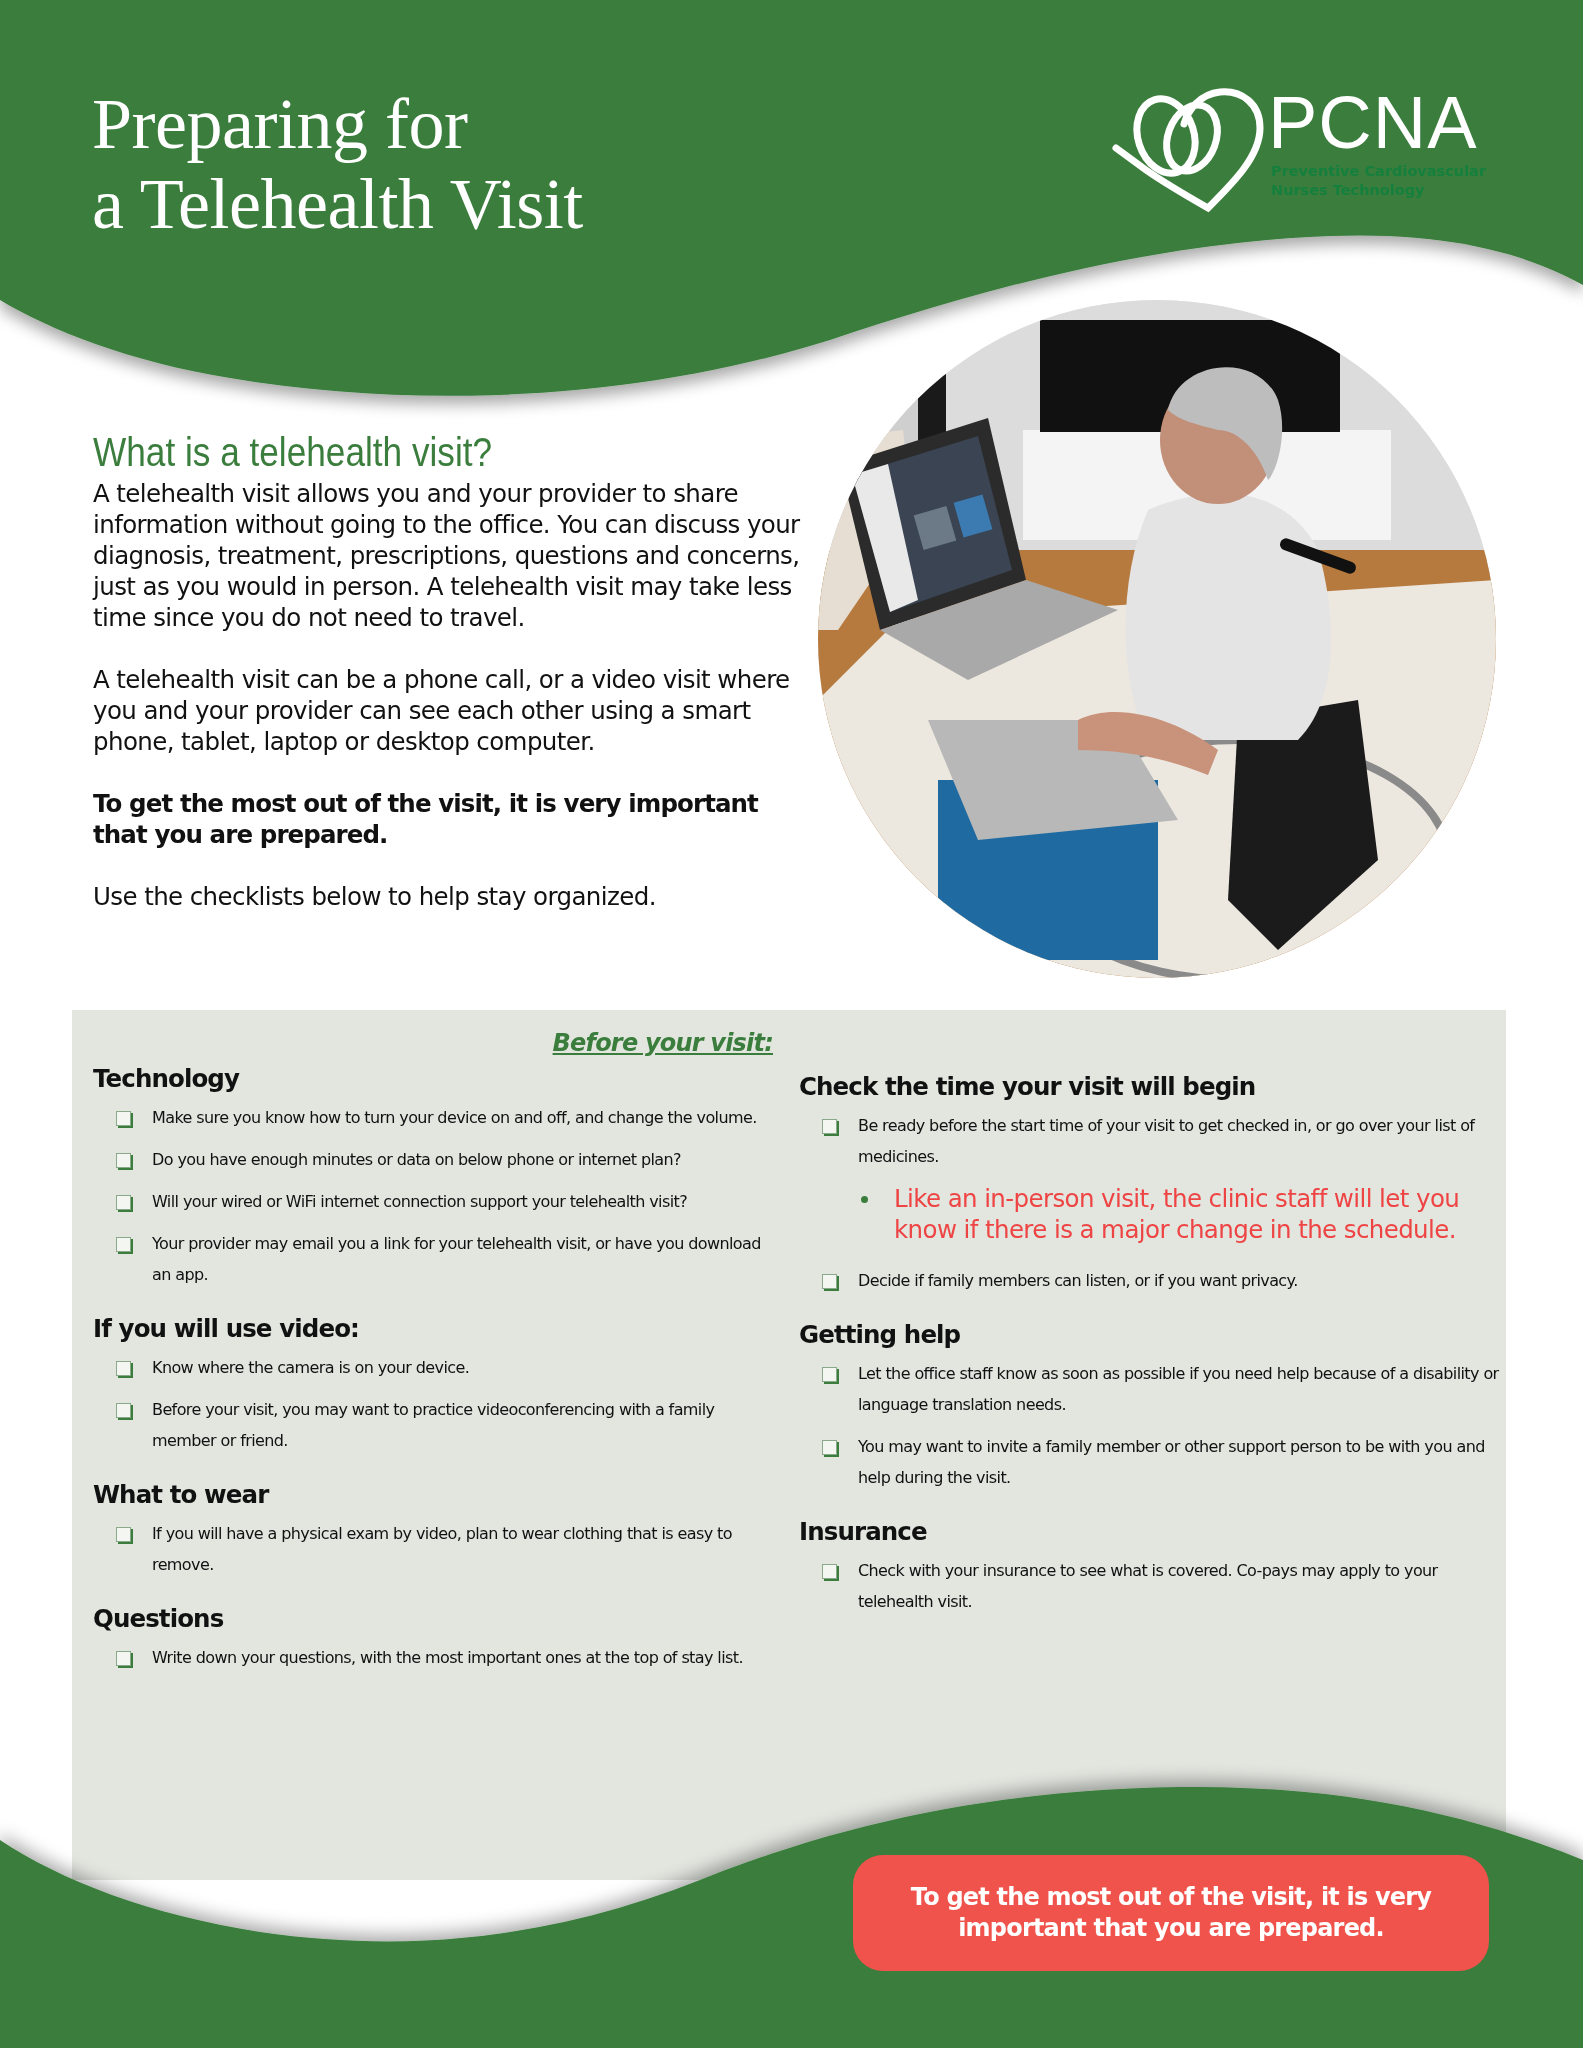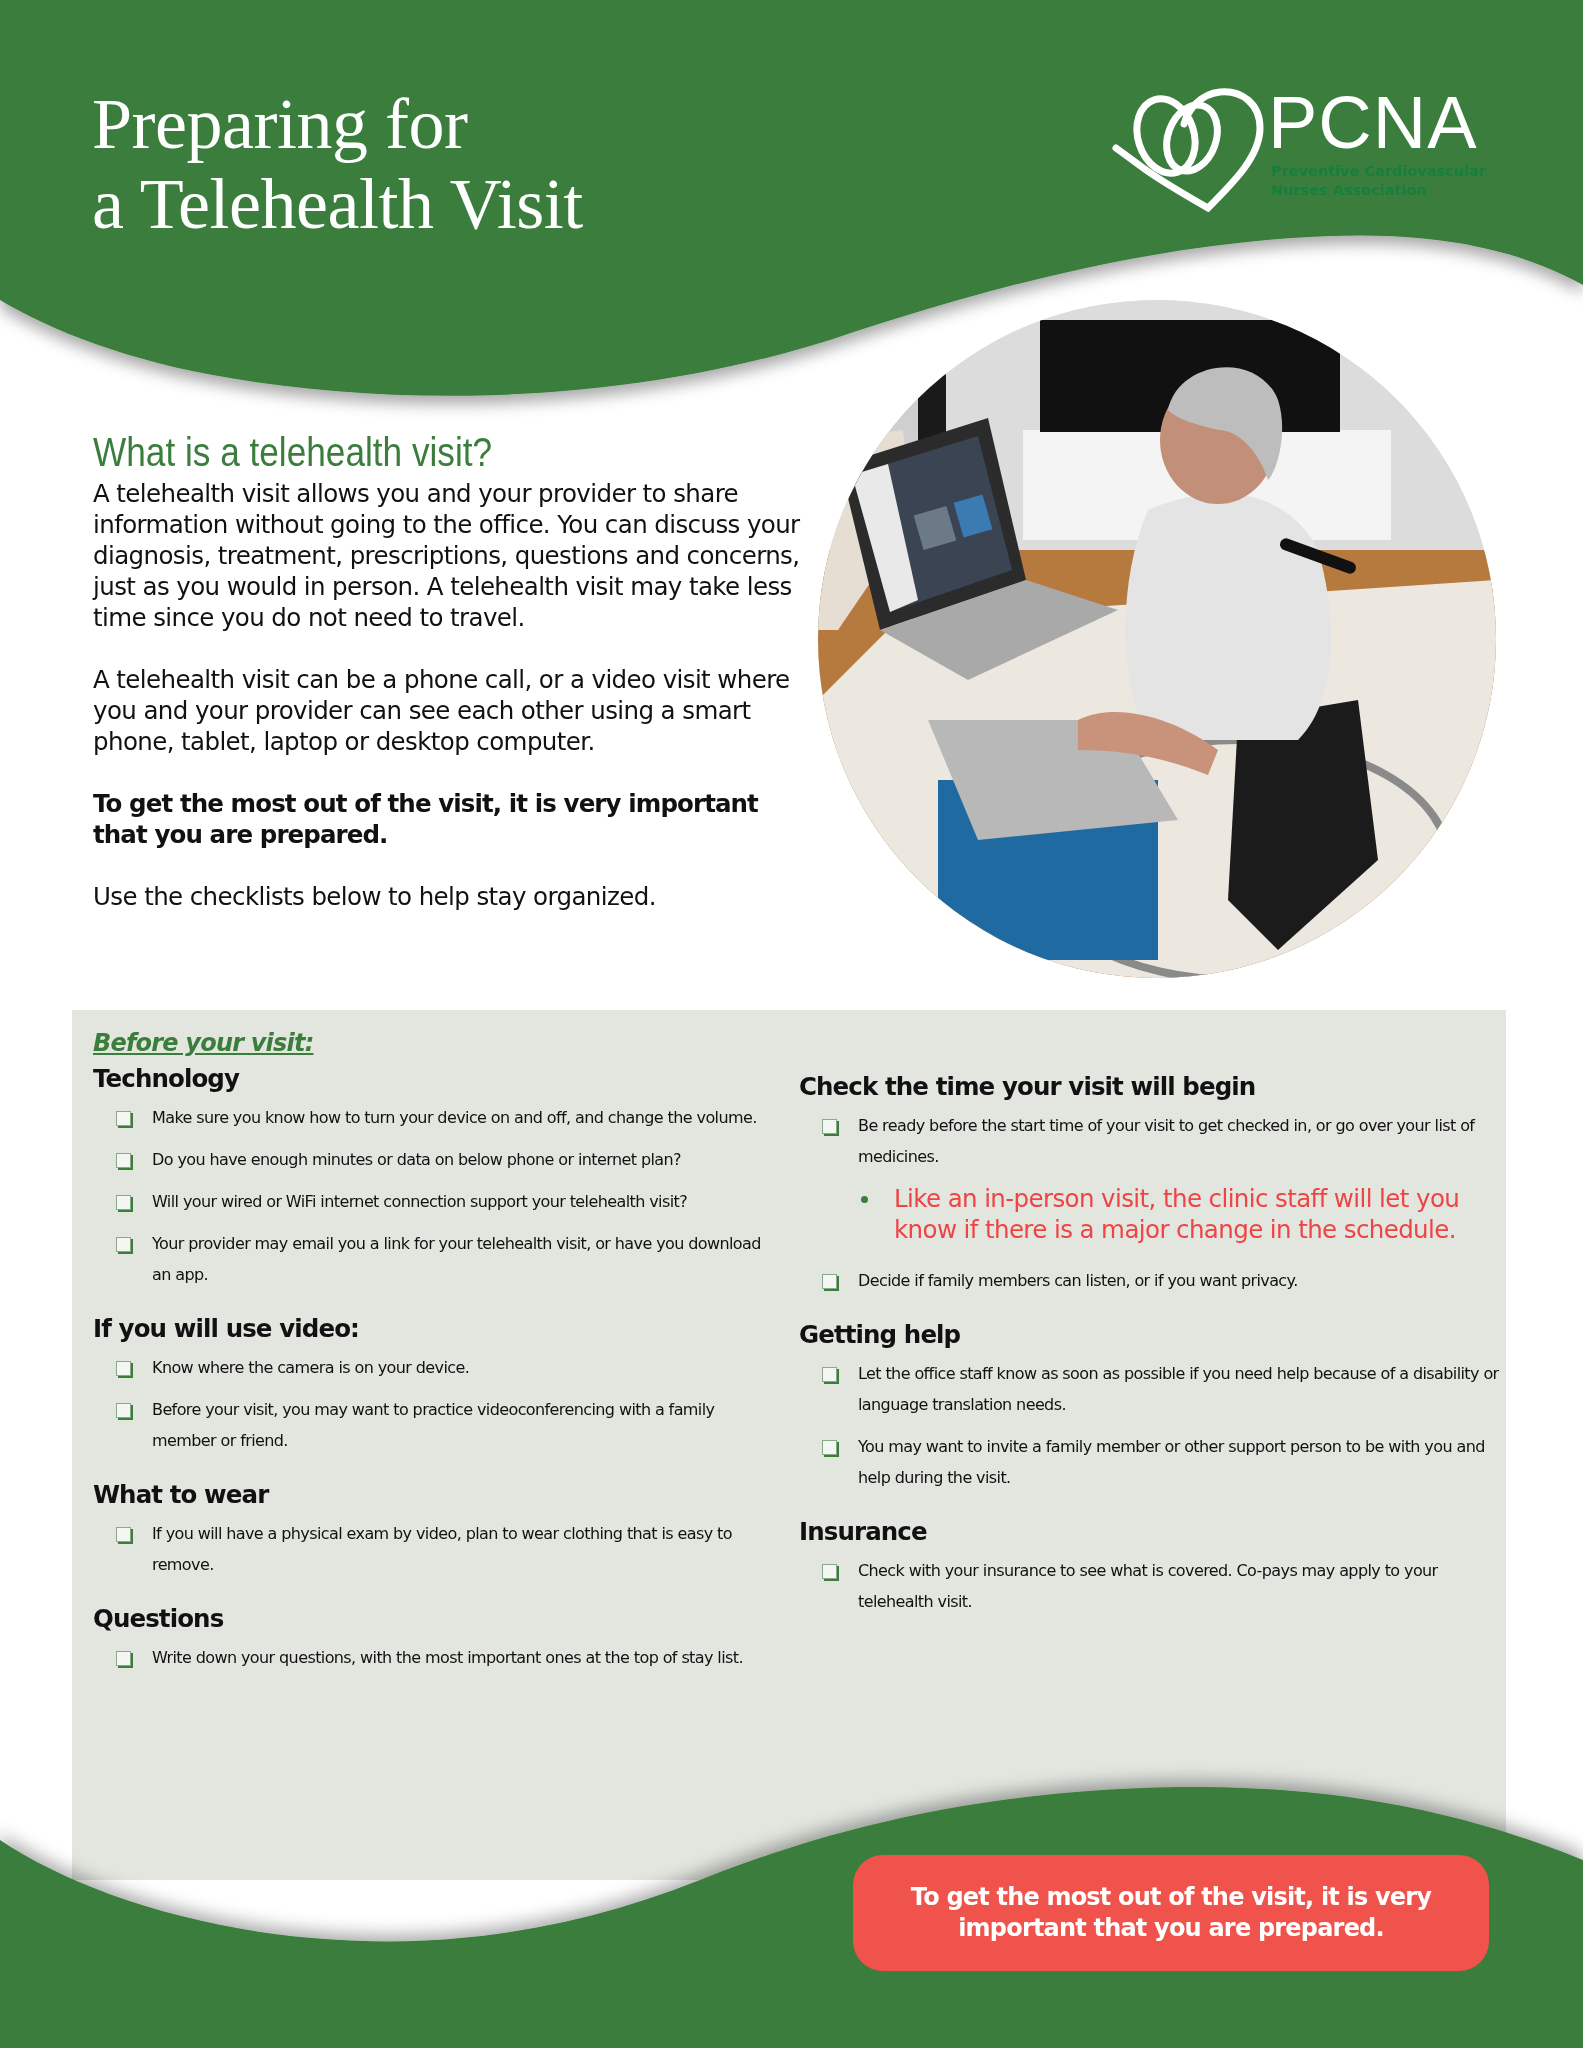--- a/index.html
+++ b/index.html
@@ -53,20 +53,21 @@
     }
 
     .col { position: absolute; z-index: 3; }
     .col-left { left: 93px; top: 1026px; width: 680px; }
     .col-right { left: 799px; top: 1068px; width: 700px; }
 
     .before-label {
       font-family: "DejaVu Sans", sans-serif; font-style: italic; font-weight: bold;
       color: #3a7d3c; font-size: 24px; text-decoration: underline; line-height: 34px;
       letter-spacing: -0.8px;
+      text-align: right;
     }
     .sec-h {
       font-family: "DejaVu Sans", sans-serif; font-weight: bold; font-size: 24.5px;
       line-height: 34px; margin-top: 2px; letter-spacing: -0.9px; color: #111;
     }
     .sec + .sec { margin-top: 22px; }
     .items { list-style: none; margin-top: 6px; }
     .item {
       position: relative; padding-left: 59px; font-size: 16px; line-height: 31px;
       margin-bottom: 11px; letter-spacing: -0.6px; color: #111;
@@ -153,21 +154,21 @@
   <svg class="logo-mark" viewBox="0 0 170 130" xmlns="http://www.w3.org/2000/svg">
     <g fill="none" stroke="#ffffff" stroke-width="7" stroke-linecap="round">
       <path d="M8,62 L38,84 C58,98 86,114 100,122 C126,96 152,70 152,42 C152,18 134,4 112,6 C92,8 80,24 76,38"></path>
       <ellipse cx="58" cy="50" rx="28" ry="38" transform="rotate(-18 58 50)"></ellipse>
       <ellipse cx="84" cy="52" rx="24" ry="34" transform="rotate(20 84 52)"></ellipse>
     </g>
   </svg>
   <div class="logo-word">PCNA</div>
   <div class="logo-sub">
     <span>Preventive Cardiovascular</span>
-    <span>Nurses Association</span>
+    <span>Nurses Technology</span>
   </div>
 </div>
 
 <section class="intro">
   <h2>What is a telehealth visit?</h2>
   <p>A telehealth visit allows you and your provider to share information without going to the office. You can discuss your diagnosis, treatment, prescriptions, questions and concerns, just as you would in person. A telehealth visit may take less time since you do not need to travel.</p>
   <p>A telehealth visit can be a phone call, or a video visit where you and your provider can see each other using a smart phone, tablet, laptop or desktop computer.</p>
   <p class="bold">To get the most out of the visit, it is very important that you are prepared.</p>
   <p>Use the checklists below to help stay organized.</p>
 </section>

